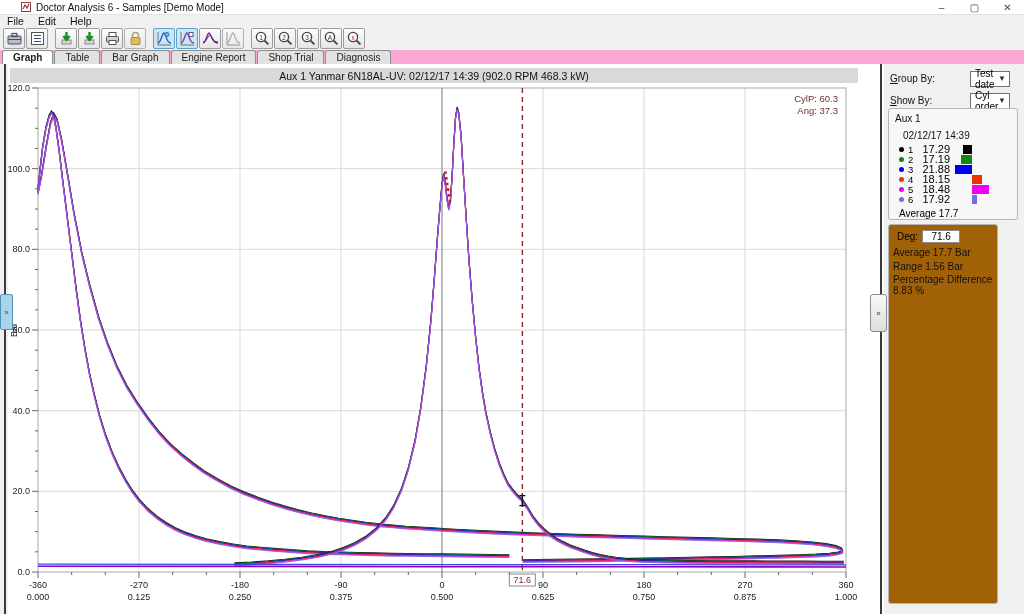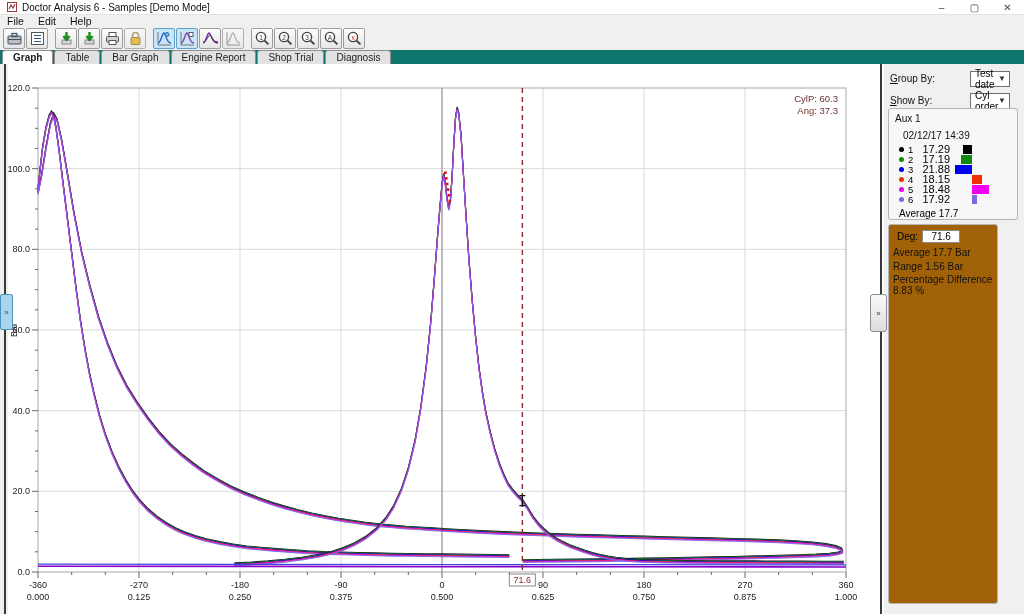--- a/index.html
+++ b/index.html
@@ -1,36 +1,36 @@
 <!DOCTYPE html>
 <html><head>
 <meta charset="utf-8">
 <style>
   * { margin:0; padding:0; box-sizing:border-box; }
   html,body { width:1024px; height:614px; overflow:hidden; background:#f0f0f0;
     font-family:"Liberation Sans", sans-serif; font-size:11px; color:#000; }
   .titlebar { position:absolute; left:0; top:0; width:1024px; height:15px; background:#ffffff;
-    border-bottom:1px solid #e3e3e3; display:flex; align-items:center; }
+    border-bottom:1px solid #e3e3e3; display:flex; align-items:center;padding-left:14px; }
   .app-icon { width:10px; height:10px; margin:0 5px 0 7px; }
   .title-text { font-size:10px; color:#111; }
   .win-controls { position:absolute; right:0; top:0; height:15px; display:flex; }
   .win-btn { width:33px; height:15px; display:flex; align-items:center; justify-content:center;
     font-size:10px; color:#444; cursor:default; }
   .menubar { position:absolute; left:0; top:15px; width:945px; height:12px; background:#f0f0f0;
     display:flex; align-items:center; }
   .menu-item { padding:0 7px; font-size:10.5px; color:#111; }
   .toolbar { position:absolute; left:0; top:27px; width:1024px; height:23px; background:#f0f0f0;
     display:flex; align-items:center; padding-left:3px; }
   .tb-btn { width:22px; height:21px; border:1px solid #9d9d9d; border-radius:2px;
     background:linear-gradient(#fcfcfc,#e6e6e6); margin-right:1px; display:flex;
     align-items:center; justify-content:center; }
   .tb-btn.active { background:#c9e6f6; border-color:#5f9fc8; }
   .tb-btn.disabled { opacity:.75; }
   .tb-gap { width:6px; }
-  .tabrow { position:absolute; left:0; top:50px; width:1024px; height:14px; background:#0f766e;
+  .tabrow { position:absolute; left:0; top:50px; width:1024px; height:14px; background:#f9a8d4;
     display:flex; align-items:flex-end; padding-left:2px; }
   .tab { height:14px; padding:0 10px; border:1px solid #8f8f8f; border-bottom:none;
     border-radius:3px 3px 0 0; background:#e2e2e2; font-size:10px; display:flex;
     align-items:center; margin-right:1px; color:#222; }
   .tab.active { background:#ffffff; font-weight:bold; }
   .content { position:absolute; left:0; top:64px; width:1024px; height:550px; background:#ffffff; }
   .left-strip { position:absolute; left:0; top:0; width:8px; height:550px; background:#f0f0f0; }
   .left-dark { position:absolute; left:4px; top:0; width:2px; height:550px; background:#3a3a3a; }
   .left-expander { position:absolute; left:0; top:230px; width:13px; height:36px; background:#a9d5ec;
     border:1px solid #4f93bb; border-radius:2px; z-index:5; font-size:8px; color:#1c4f68;
@@ -210,20 +210,21 @@
     <div class="tab">Diagnosis</div>
   </div>
 
 <div class="content">
   <div class="left-strip">
     <div class="left-dark"></div>
   </div>
   <div class="left-expander">»</div>
 
   <div class="chart-panel">
+    <div class="chart-title-strip">Aux 1 Yanmar 6N18AL-UV: 02/12/17  14:39 (902.0 RPM  468.3 kW)</div>
     <svg id="chartsvg" class="chart-svg" width="864" height="530" viewBox="0 0 864 530">
         <rect x="30" y="4" width="808" height="484" fill="#fff" stroke="none"></rect>
         <line x1="131" y1="4" x2="131" y2="488" stroke="#d9d9d9" stroke-width="1"></line>
         <line x1="232" y1="4" x2="232" y2="488" stroke="#d9d9d9" stroke-width="1"></line>
         <line x1="333" y1="4" x2="333" y2="488" stroke="#d9d9d9" stroke-width="1"></line>
         <line x1="434" y1="4" x2="434" y2="488" stroke="#d9d9d9" stroke-width="1"></line>
         <line x1="535" y1="4" x2="535" y2="488" stroke="#d9d9d9" stroke-width="1"></line>
         <line x1="636" y1="4" x2="636" y2="488" stroke="#d9d9d9" stroke-width="1"></line>
         <line x1="737" y1="4" x2="737" y2="488" stroke="#d9d9d9" stroke-width="1"></line>
         <line x1="30" y1="407.33333333333337" x2="838" y2="407.33333333333337" stroke="#d9d9d9" stroke-width="1"></line>

